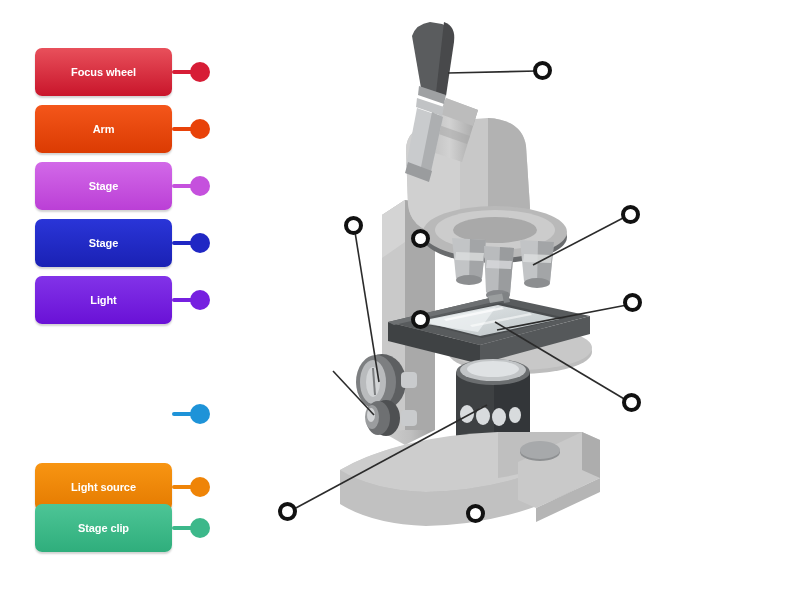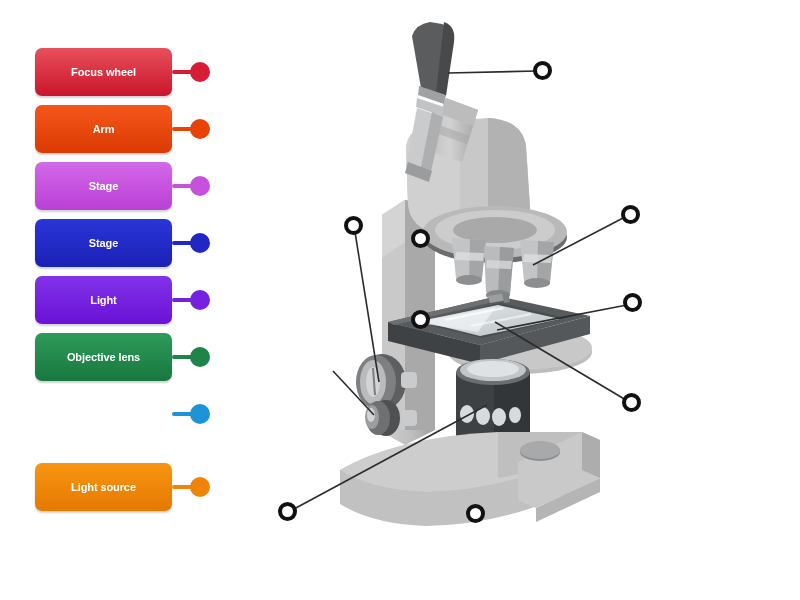--- a/index.html
+++ b/index.html
@@ -312,37 +312,37 @@
         <div class="chip-connector" style="background: rgb(32, 39, 196);"></div>
         <div class="chip-dot" style="background: rgb(32, 39, 196);"></div>
       </div>
       <div class="label-row" style="top: 276px;">
         <div class="label-chip" style="background: linear-gradient(rgb(130, 51, 232) 0%, rgb(106, 17, 214) 100%);">
           <span class="chip-text">Light</span>
         </div>
         <div class="chip-connector" style="background: rgb(118, 32, 224);"></div>
         <div class="chip-dot" style="background: rgb(118, 32, 224);"></div>
       </div>
-      <div class="label-row" style="top: 333px;">
-        <div class="label-chip" style="background: linear-gradient(rgb(45, 155, 89) 0%, rgb(25, 119, 63) 100%);">
-          <span class="chip-text">Objective lens</span>
-        </div>
-        <div class="chip-connector" style="background: rgb(31, 132, 72);"></div>
-        <div class="chip-dot" style="background: rgb(31, 132, 72);"></div>
-      </div>
       <div class="label-row" style="top: 390px;">
         <div class="chip-connector" style="background: rgb(30, 147, 216);"></div>
         <div class="chip-dot" style="background: rgb(30, 147, 216);"></div>
       </div>
       <div class="label-row" style="top: 463px;">
         <div class="label-chip" style="background: linear-gradient(rgb(248, 149, 18) 0%, rgb(228, 122, 0) 100%);">
           <span class="chip-text">Light source</span>
         </div>
         <div class="chip-connector" style="background: rgb(239, 132, 7);"></div>
         <div class="chip-dot" style="background: rgb(239, 132, 7);"></div>
+      </div>
+      <div class="label-row" style="top: 504px;">
+        <div class="label-chip" style="background: linear-gradient(rgb(77, 197, 150) 0%, rgb(47, 174, 124) 100%);">
+          <span class="chip-text">Stage clip</span>
+        </div>
+        <div class="chip-connector" style="background: rgb(60, 184, 138);"></div>
+        <div class="chip-dot" style="background: rgb(60, 184, 138);"></div>
       </div>
     </div>
 
   <div id="targets-layer">
       <div class="target-dot" style="left: 533px; top: 61px;"></div>
       <div class="target-dot" style="left: 344px; top: 216px;"></div>
       <div class="target-dot" style="left: 411px; top: 229px;"></div>
       <div class="target-dot" style="left: 621px; top: 205px;"></div>
       <div class="target-dot" style="left: 623px; top: 293px;"></div>
       <div class="target-dot" style="left: 411px; top: 310px;"></div>

